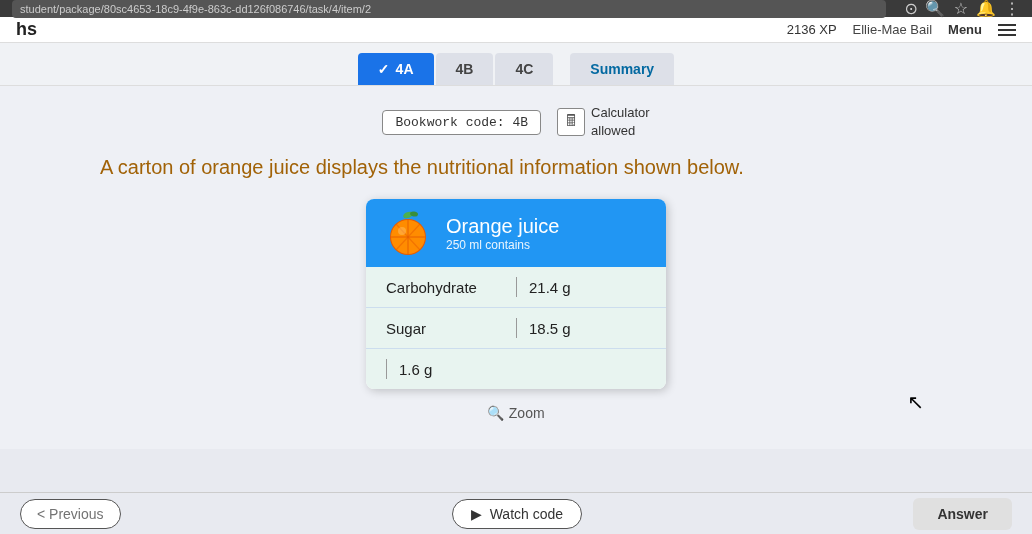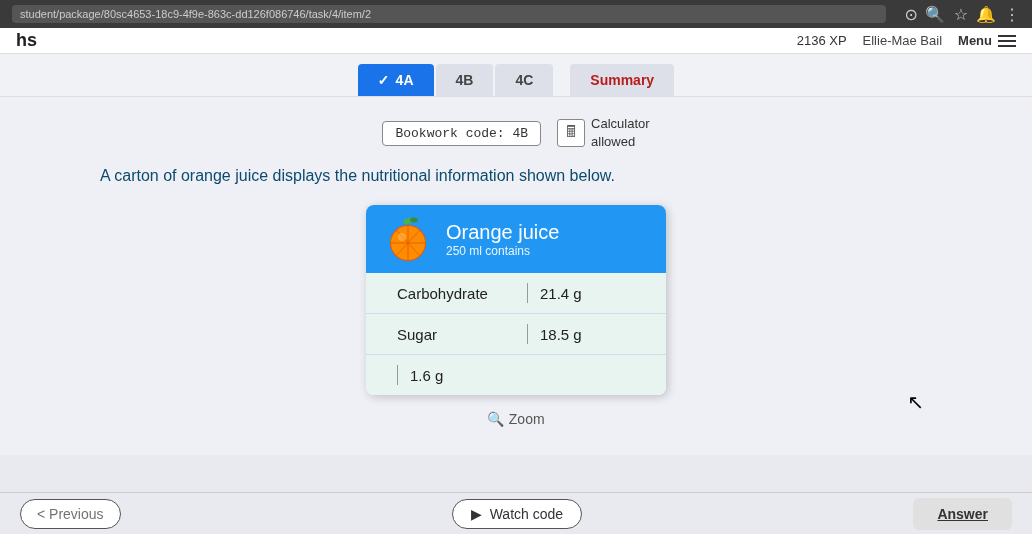--- a/index.html
+++ b/index.html
@@ -8,21 +8,21 @@
       background: #e8eaf0;
       width: 1032px;
       height: 534px;
       overflow: hidden;
       position: relative;
     }
 
     
     .browser-bar {
       background: #3a3a3a;
-      height: 28px;
+      height: 17px;
       display: flex;
       align-items: center;
       padding: 0 12px;
       gap: 18px;
     }
     .url-bar {
       background: #555;
       border-radius: 4px;
       height: 18px;
       flex: 1;
@@ -67,21 +67,21 @@
       color: #333;
       font-size: 13px;
     }
     .user-name {
       color: #444;
       font-size: 13px;
     }
     .menu-btn {
       display: flex;
       align-items: center;
-      gap: 6px;
+      gap: 16px;
       font-size: 13px;
       color: #333;
       cursor: pointer;
       font-weight: 600;
     }
     .hamburger {
       display: flex;
       flex-direction: column;
       gap: 3px;
     }
@@ -121,21 +121,21 @@
     }
     .tab.active .check-icon {
       color: #fff;
       font-size: 14px;
     }
     .tab-summary {
       padding: 8px 20px;
       font-size: 14px;
       font-weight: 600;
       cursor: pointer;
-      color: #b91c1c;
+      color: #0369a1;
       background: #dde0e8;
       border-radius: 4px 4px 0 0;
       margin-left: 15px;
     }
 
     
     .main-content {
       background: #eef0f5;
       padding: 18px 40px;
       flex: 1;
@@ -178,22 +178,22 @@
       background: #fff;
     }
 
     
     .question-area {
       text-align: left;
       margin-bottom: 20px;
       padding: 0 60px;
     }
     .question-line1 {
-      font-size: 16px;
-      color: #0c4a6e;
+      font-size: 20px;
+      color: #a16207;
       margin-bottom: 8px;
     }
     .question-line2 {
       font-size: 16px;
       color: #222;
     }
     .bold-text {
       font-weight: bold;
     }
     .underline-text {
@@ -236,21 +236,21 @@
     .card-subtitle {
       font-size: 12px;
       opacity: 0.9;
     }
     .card-body {
       background: #e8f4f0;
     }
     .nutrition-row {
       display: flex;
       align-items: center;
-      padding: 10px 31px;
+      padding: 10px 20px;
       font-size: 15px;
       color: #222;
       border-bottom: 1px solid #cde;
     }
     .nutrition-row:last-child {
       border-bottom: none;
     }
     .nutrition-name {
       width: 130px;
       font-size: 15px;
@@ -319,21 +319,20 @@
     }
     .answer-btn {
       background: #e0e0e0;
       border: none;
       border-radius: 6px;
       padding: 8px 24px;
       font-size: 14px;
       font-weight: 600;
       cursor: pointer;
       color: #333;
-      text-decoration: underline;
     }
 
     
     .cursor-arrow {
       position: absolute;
       right: 108px;
       bottom: 120px;
       font-size: 20px;
       color: #000;
       pointer-events: none;

